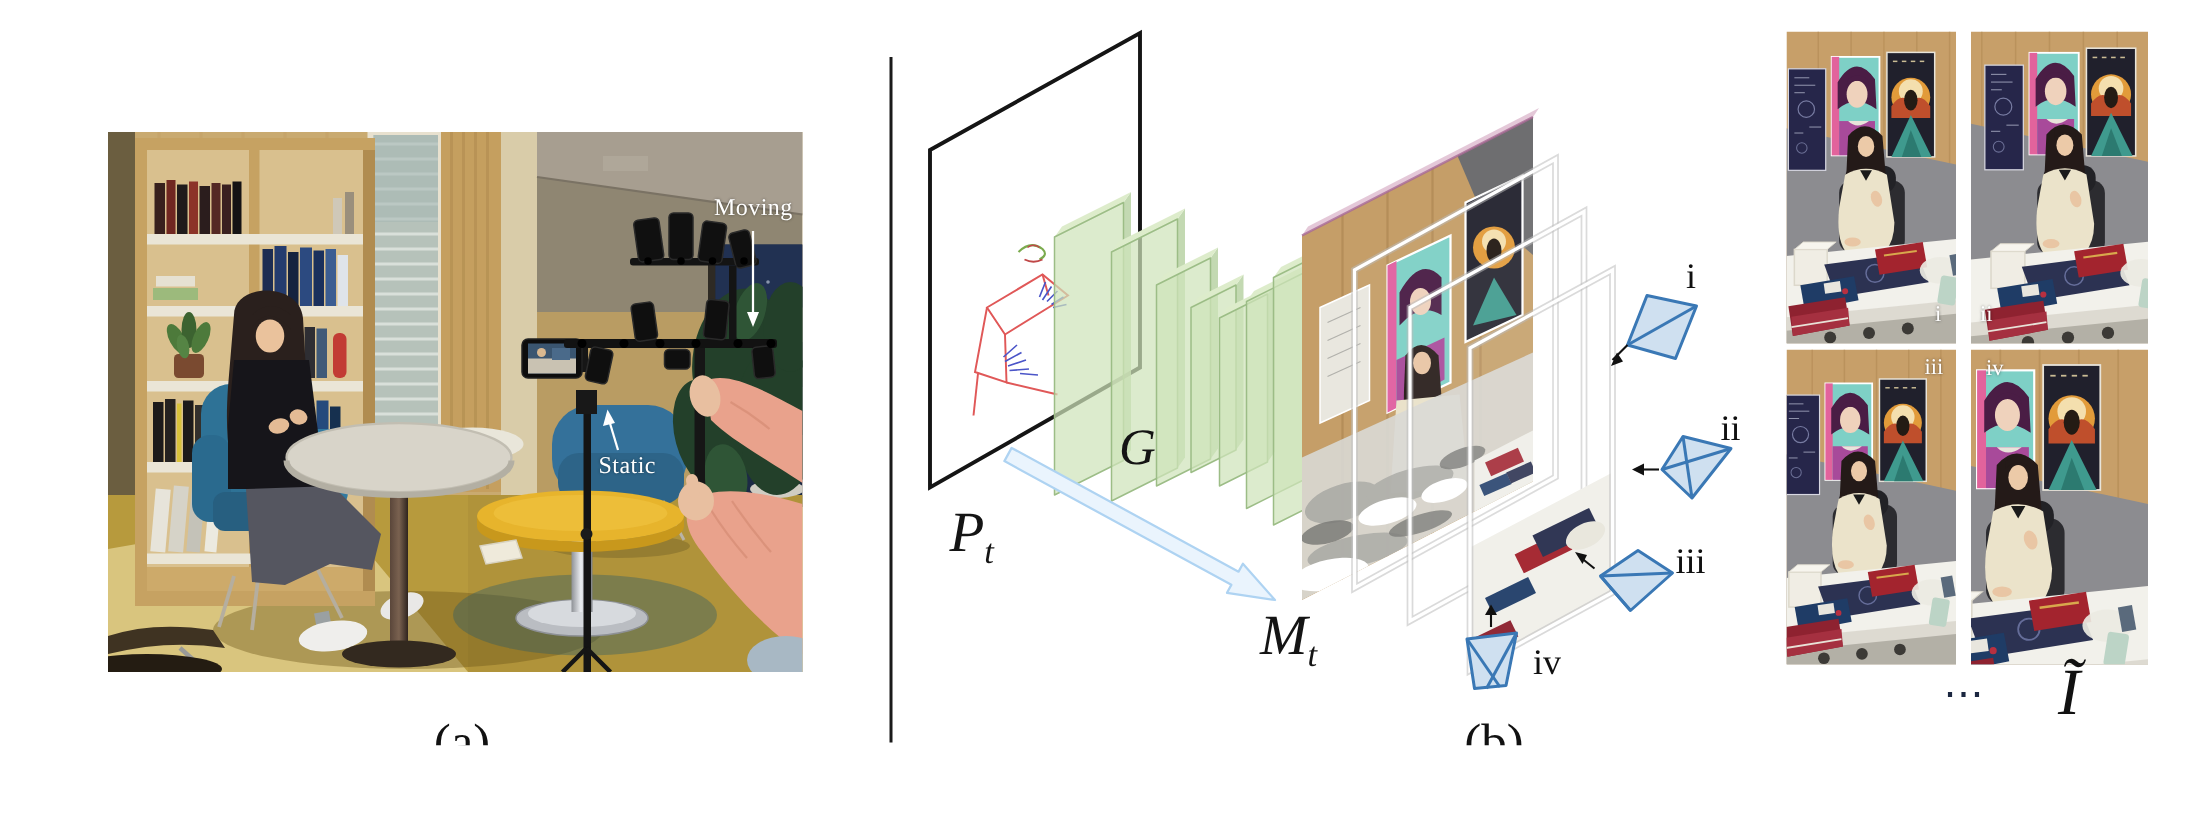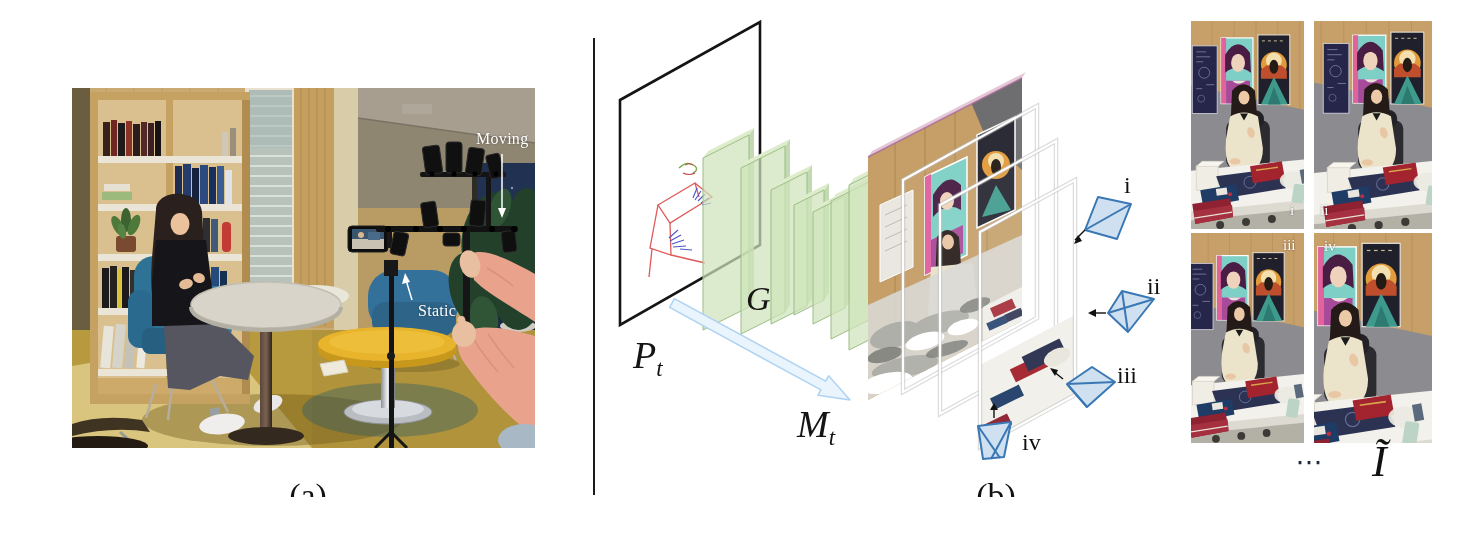--- a/index.html
+++ b/index.html
@@ -435,21 +435,21 @@
       <line x1="430" y1="66" x2="430" y2="122" stroke-width="1.5"></line>
       <polygon points="426,120 434,120 430,130" stroke="none"></polygon>
     </g>
     <g stroke="#fff" fill="#fff">
       <line x1="340" y1="212" x2="334" y2="192" stroke-width="1.5"></line>
       <polygon points="330,196 338,194 333,185" stroke="none"></polygon>
     </g>
   </svg>
 
   <div class="abs photo-label" style="left:476px;top:130px">Moving</div>
-  <div class="abs photo-label" style="left:418px;top:302px">Static</div>
+  <div class="abs photo-label" style="left:399px;top:302px">Static</div>
   <div class="abs caption" style="left:308px;top:477px">(a)</div>
 
   <div class="abs divider" style="left:593px;top:38px;height:457px"></div>
 
   <svg class="abs" style="left:595px;top:5px" width="585" height="545" viewBox="0 0 585 545">
     <defs>
       <clipPath id="p1clip">
           <polygon points="273,152 427,73 427,316 273,395"></polygon>
         </clipPath>
       <clipPath id="p4clip">
@@ -628,21 +628,21 @@
         <line x1="399" y1="413" x2="399" y2="403" stroke="#111" stroke-width="1.4"></line>
         <polygon points="395,405 399,398 403,405" fill="#111" stroke="none"></polygon>
       </g>
     </g>
   </svg>
 
   <div class="abs mathlbl" style="left:633px;top:333px">
     <span class="m-main">P</span><sub class="m-sub">t</sub>
   </div>
   <div class="abs mathlbl g-lbl" style="left:746px;top:280px">G</div>
-  <div class="abs mathlbl" style="left:797px;top:402px">
+  <div class="abs mathlbl" style="left:840px;top:402px">
     <span class="m-main">M</span><sub class="m-sub">t</sub>
   </div>
   <div class="abs cam-lbl" style="left:1124px;top:172px">i</div>
   <div class="abs cam-lbl" style="left:1147px;top:273px">ii</div>
   <div class="abs cam-lbl" style="left:1117px;top:362px">iii</div>
   <div class="abs cam-lbl" style="left:1022px;top:429px">iv</div>
   <div class="abs caption" style="left:996px;top:477px">(b)</div>
 
   <div class="cell" style="left:1191px;top:21px;width:113px;height:208px">
     <svg viewBox="0 0 115 209" preserveAspectRatio="xMidYMid slice">

